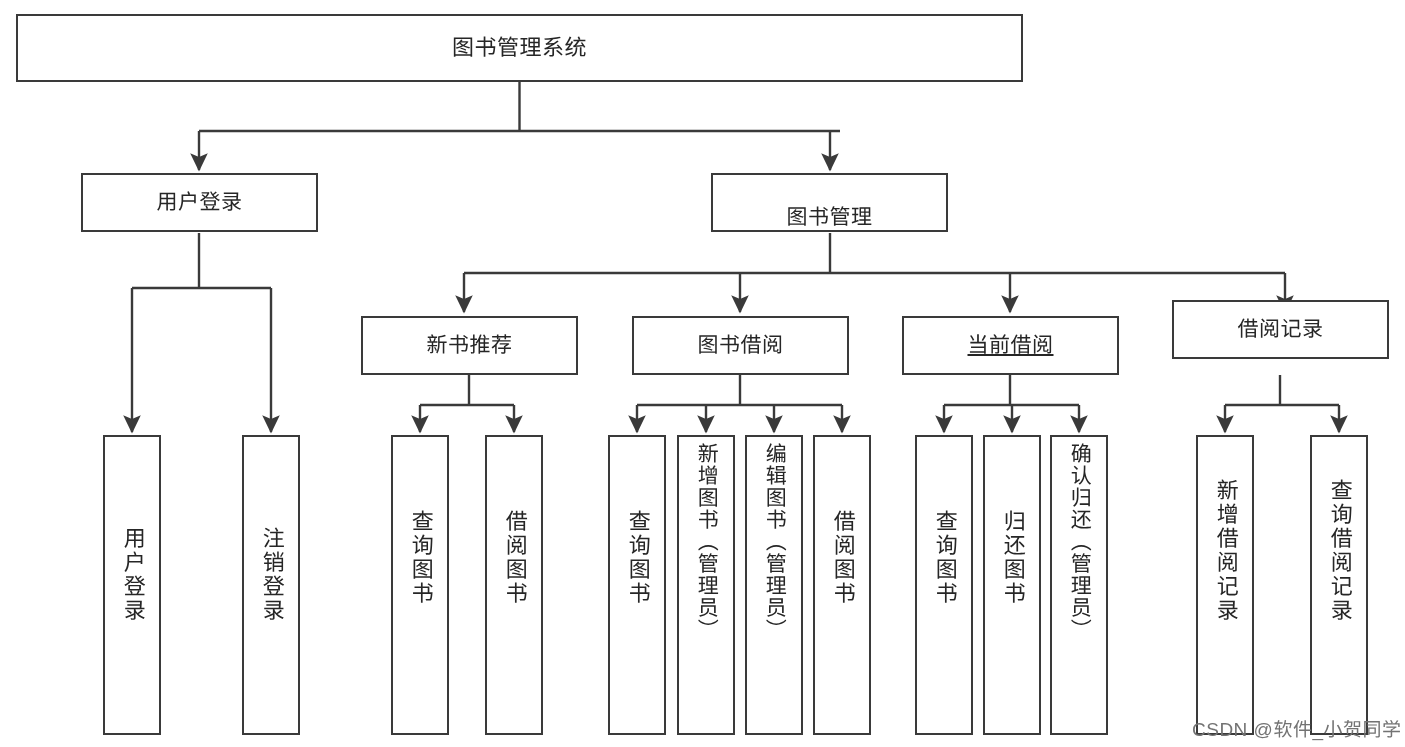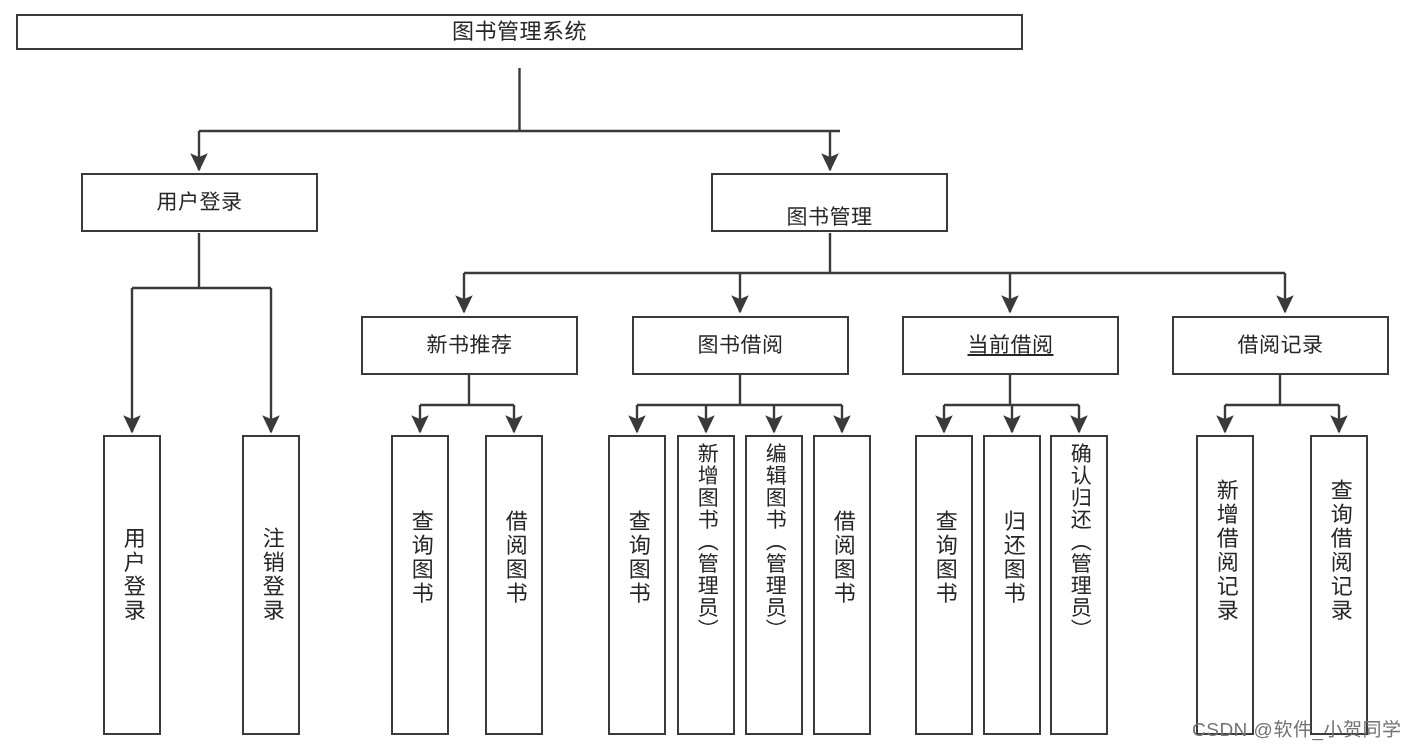--- a/index.html
+++ b/index.html
@@ -124,41 +124,41 @@
       <path d="M 1012 405 L 1012 432" marker-end="url(#arrow)"></path>
       <path d="M 1079 405 L 1079 432" marker-end="url(#arrow)"></path>
 
       <path d="M 1280 375 L 1280 405"></path>
       <path d="M 1225 405 L 1339 405"></path>
       <path d="M 1225 405 L 1225 432" marker-end="url(#arrow)"></path>
       <path d="M 1339 405 L 1339 432" marker-end="url(#arrow)"></path>
     </g>
   </svg>
 
-  <div class="node horiz root" style="left:16px; top:14px; width:1007px; height:36px;">
+  <div class="node horiz root" style="left:16px; top:14px; width:1007px; height:68px;">
     <span class="label">图书管理系统</span>
   </div>
 
   <div class="node horiz" style="left:81px; top:173px; width:237px; height:59px;">
     <span class="label">用户登录</span>
   </div>
   <div class="node horiz" style="left:711px; top:173px; width:237px; height:59px;align-items:flex-end;">
     <span class="label">图书管理</span>
   </div>
 
   <div class="node horiz" style="left:632px; top:316px; width:217px; height:59px;">
     <span class="label">图书借阅</span>
   </div>
   <div class="node horiz" style="left:361px; top:316px; width:217px; height:59px;">
     <span class="label">新书推荐</span>
   </div>
   <div class="node horiz" style="left:902px; top:316px; width:217px; height:59px;text-decoration:underline;">
     <span class="label">当前借阅</span>
   </div>
-  <div class="node horiz" style="left:1172px; top:316px; width:217px; height:59px;">
+  <div class="node horiz" style="left:1172px; top:300px; width:217px; height:59px;">
     <span class="label">借阅记录</span>
   </div>
 
   <div class="node vert" style="left:103px; top:435px; width:58px; height:300px; padding-top:90px;">
     <span class="label">用户登录</span>
   </div>
   <div class="node vert" style="left:242px; top:435px; width:58px; height:300px; padding-top:90px;">
     <span class="label">注销登录</span>
   </div>
 

